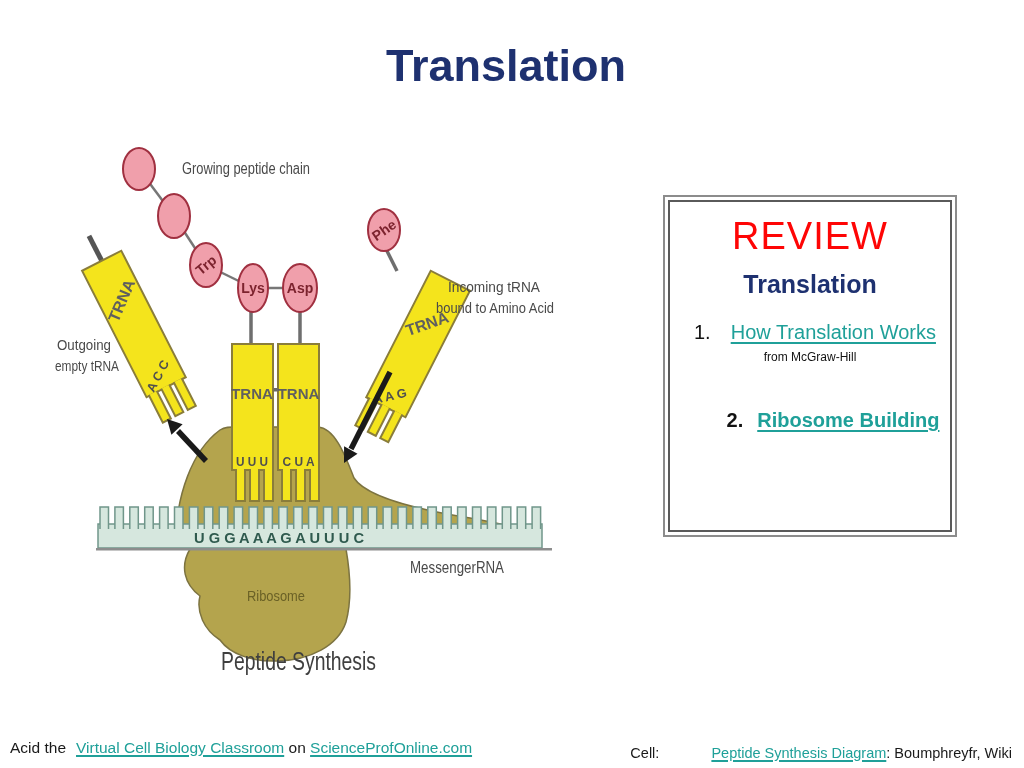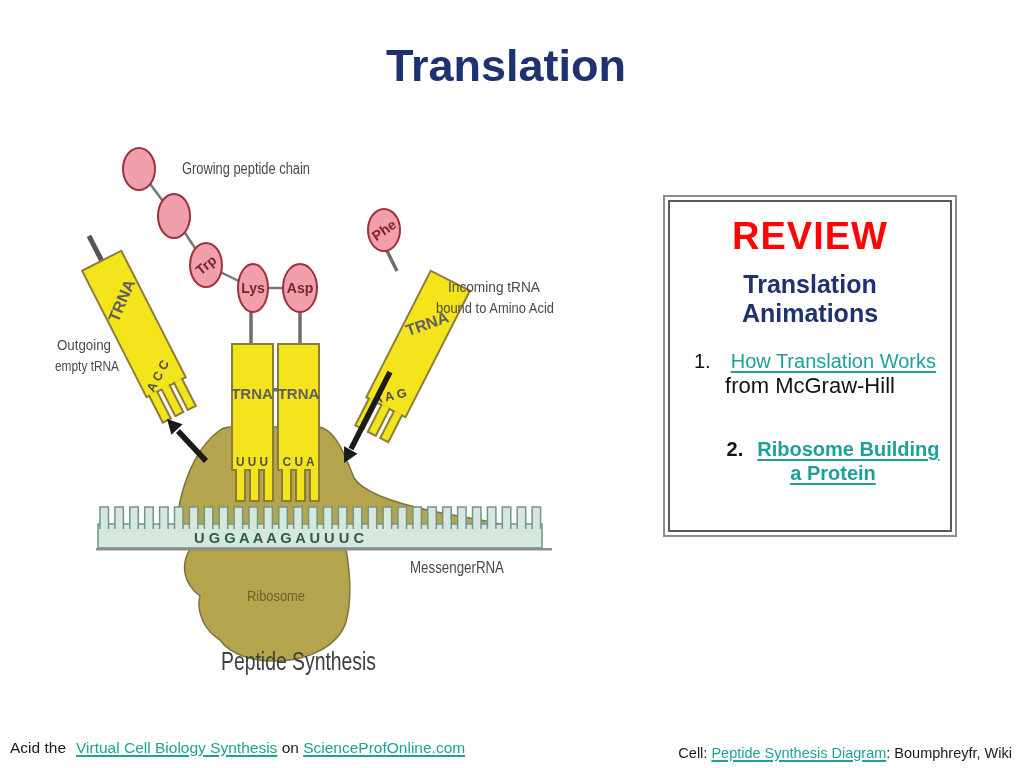--- a/index.html
+++ b/index.html
@@ -16,48 +16,48 @@
   
   .review-box{
     position:absolute;left:663px;top:195px;width:290px;height:338px;
     border:2px solid #8c8c8c;background:#fff;
   }
   .review-inner{
     position:absolute;left:3px;top:3px;right:3px;bottom:3px;
     border:2px solid #5a5a5a;text-align:center;overflow:hidden;
   }
   .review-heading{
-    margin-top:13px;font-size:38px;line-height:42px;font-weight:bold;
+    margin-top:13px;font-size:38px;line-height:42px;font-weight:normal;
     color:#fe0505;letter-spacing:1px;
   }
   .review-sub{
     margin-top:13px;font-size:25px;line-height:29px;font-weight:bold;color:#1e3170;
   }
   .review-item1{
     margin-top:21px;font-size:20px;line-height:25px;font-weight:normal;color:#121212;
     text-align:left;padding-left:24px;white-space:nowrap;
   }
   .review-item1 .num{display:inline-block;margin-right:20px;}
   .review-item2{
     margin-top:40px;margin-left:46px;font-size:20px;line-height:24px;
     font-weight:bold;color:#121212;text-align:center;
   }
   .review-item2 .num{margin-right:14px;color:#121212;}
-  .review-source{font-size:22px;line-height:22px;font-weight:normal;color:#121212;}
+  .review-source{font-size:12px;line-height:22px;font-weight:normal;color:#121212;}
   .review-source.s1{margin-top:1px;}
   a.tlink{color:#1fa099;text-decoration:underline;text-decoration-thickness:2px;text-underline-offset:3px;cursor:pointer;}
   
   .footer-left{
     position:absolute;left:10px;top:739px;font-size:15.5px;color:#1a1a1a;white-space:nowrap;
   }
   .footer-left a.tlink{text-decoration-thickness:1.5px;text-underline-offset:2px;}
   .footer-right{
     position:absolute;right:12px;top:745px;font-size:14.5px;color:#1a1a1a;white-space:nowrap;
   }
-  .footer-right a.tlink{text-decoration-thickness:1.5px;text-underline-offset:2px;}
+  .footer-right a.tlink{text-decoration-thickness:1.5px;text-underline-offset:2px;margin-left:48px;}
   .gap2{display:inline-block;width:10px;}
   svg text{font-family:"Liberation Sans", sans-serif;}
 </style>
 </head>
 <body>
 
 <div class="slide-title">Translation</div>
 
 <svg style="position:absolute;left:0;top:130px;" width="660" height="570" viewBox="0 130 660 570">
 
@@ -184,35 +184,33 @@
   <text x="410" y="573" font-size="16" fill="#4a4a4a" textLength="94" lengthAdjust="spacingAndGlyphs">MessengerRNA</text>
   <text x="247" y="601" font-size="15" fill="#6a6126" textLength="58" lengthAdjust="spacingAndGlyphs">Ribosome</text>
   <text x="221" y="670" font-size="26" fill="#3f3f3f" textLength="155" lengthAdjust="spacingAndGlyphs">Peptide Synthesis</text>
 </svg>
 
 <div class="review-box">
   <div class="review-inner">
     <div class="review-heading">REVIEW</div>
     <div class="review-sub">
       <div>Translation</div>
-      <div>Animations</div>
     </div>
     <div class="review-item1">
       <span class="num">1.</span><a class="tlink">How Translation Works</a>
     </div>
     <div class="review-source s1">from McGraw-Hill</div>
     <div class="review-item2">
       <div><span class="num">2.</span><a class="tlink">Ribosome Building</a></div>
-      <div><a class="tlink">a Protein</a></div>
     </div>
   </div>
 </div>
 
 <div class="footer-left">
-  <span>Acid the</span><span class="gap2"></span><a class="tlink">Virtual Cell Biology Synthesis</a>
+  <span>Acid the</span><span class="gap2"></span><a class="tlink">Virtual Cell Biology Classroom</a>
   <span>on</span>
   <a class="tlink">ScienceProfOnline.com</a>
 </div>
 
 <div class="footer-right">
   <span>Cell:</span>
   <a class="tlink">Peptide Synthesis Diagram</a><span>: Boumphreyfr, Wiki</span>
 </div>
 
 </body></html>

